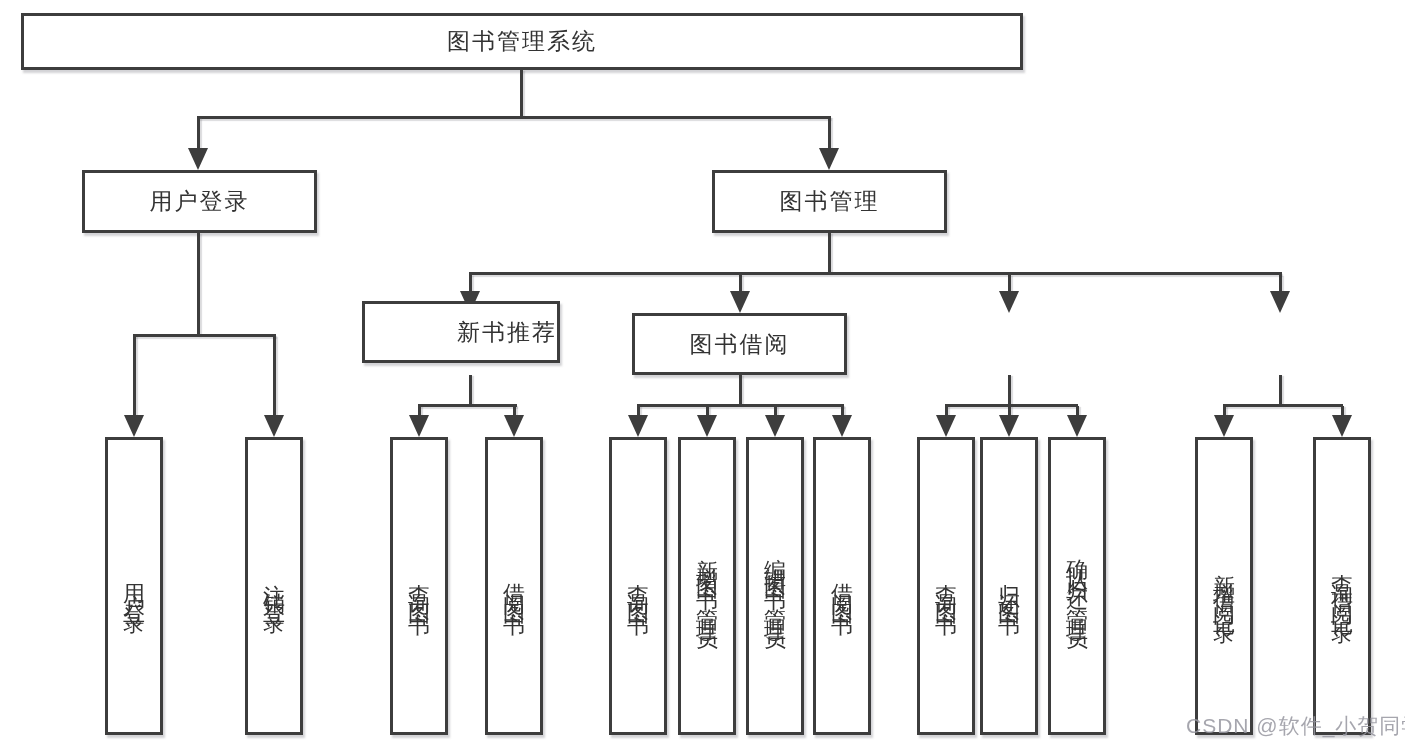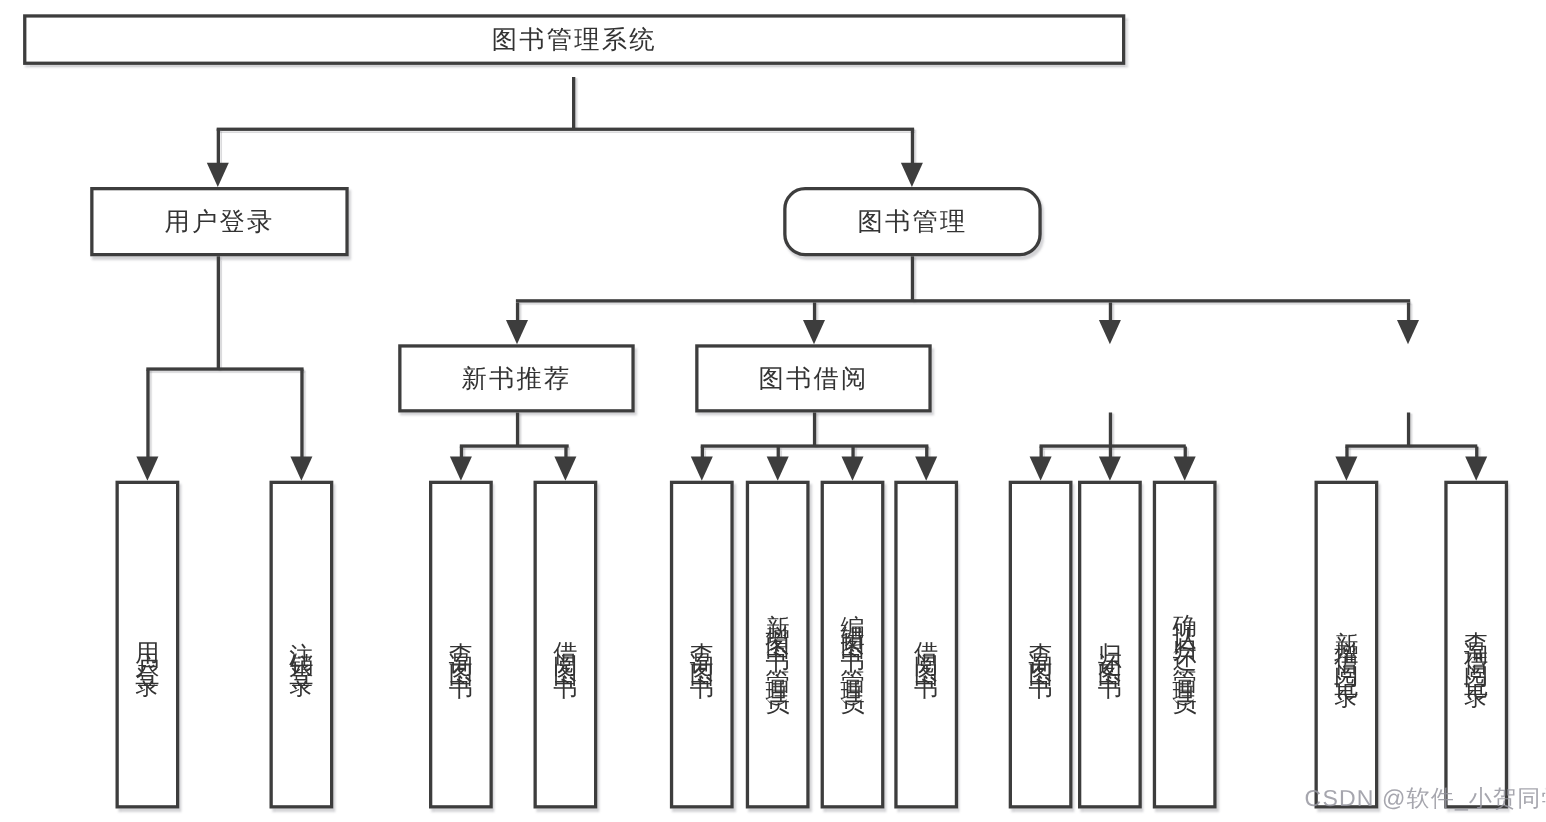--- a/index.html
+++ b/index.html
@@ -24,35 +24,35 @@
       border-top:22px solid #3d3d3d;}
 
   .watermark{position:absolute;left:1186px;top:712px;font-size:21px;
              color:rgba(150,150,160,0.85);letter-spacing:1px;white-space:nowrap;z-index:5;}
 </style>
 </head>
 <body>
 
 <div id="canvas">
 
-  <div class="box hbox" style="left:21px;top:13px;width:1002px;height:46px;">
+  <div class="box hbox" style="left:21px;top:13px;width:1002px;height:57px;">
     <span>图书管理系统</span>
   </div>
 
   <div class="lv" style="left:520px;top:70px;height:47px;"></div>
   <div class="lh" style="left:197px;top:116px;width:634px;"></div>
   <div class="lv" style="left:197px;top:117px;height:32px;"></div>
   <div class="ah" style="left:188px;top:148px;"></div>
   <div class="lv" style="left:828px;top:117px;height:32px;"></div>
   <div class="ah" style="left:819px;top:148px;"></div>
 
   <div class="box hbox" style="left:82px;top:170px;width:235px;height:63px;">
     <span>用户登录</span>
   </div>
-  <div class="box hbox" style="left:712px;top:170px;width:235px;height:63px;border-radius:20px;">
+  <div class="box hbox" style="left:712px;top:170px;width:235px;height:63px;">
     <span>图书管理</span>
   </div>
 
   <div class="lv" style="left:197px;top:233px;height:103px;"></div>
   <div class="lh" style="left:133px;top:334px;width:143px;"></div>
   <div class="lv" style="left:133px;top:336px;height:80px;"></div>
   <div class="ah" style="left:124px;top:415px;"></div>
   <div class="lv" style="left:273px;top:336px;height:80px;"></div>
   <div class="ah" style="left:264px;top:415px;"></div>
 
@@ -60,21 +60,21 @@
   <div class="lh" style="left:469px;top:272px;width:813px;"></div>
   <div class="lv" style="left:469px;top:275px;height:17px;"></div>
   <div class="ah" style="left:460px;top:291px;"></div>
   <div class="lv" style="left:739px;top:275px;height:17px;"></div>
   <div class="ah" style="left:730px;top:291px;"></div>
   <div class="lv" style="left:1008px;top:275px;height:17px;"></div>
   <div class="ah" style="left:999px;top:291px;"></div>
   <div class="lv" style="left:1279px;top:275px;height:17px;"></div>
   <div class="ah" style="left:1270px;top:291px;"></div>
 
-  <div class="box hbox" style="left:362px;top:313px;width:215px;height:62px;">
+  <div class="box hbox" style="left:362px;top:301px;width:198px;height:62px;justify-content:flex-end;">
     <span>新书推荐</span>
   </div>
   <div class="box hbox" style="left:632px;top:313px;width:215px;height:62px;">
     <span>图书借阅</span>
   </div>
 
   <div class="lv" style="left:469px;top:375px;height:31px;"></div>
   <div class="lh" style="left:418px;top:404px;width:99px;"></div>
   <div class="lv" style="left:418px;top:406px;height:10px;"></div>
   <div class="ah" style="left:409px;top:415px;"></div>

